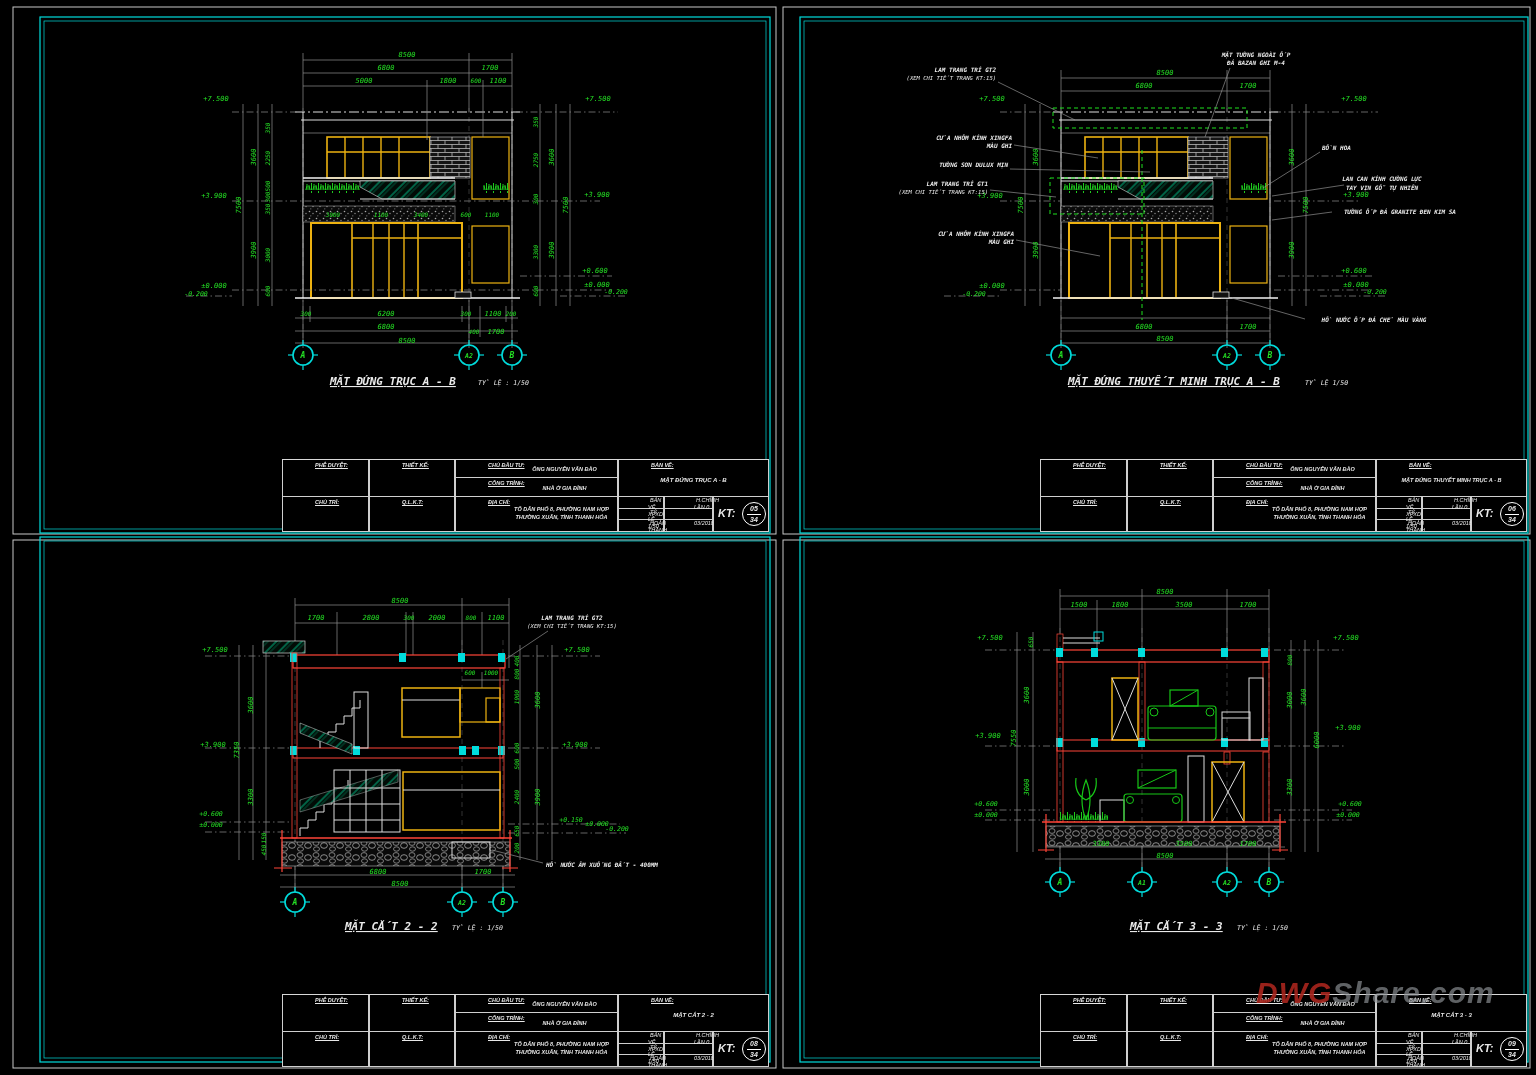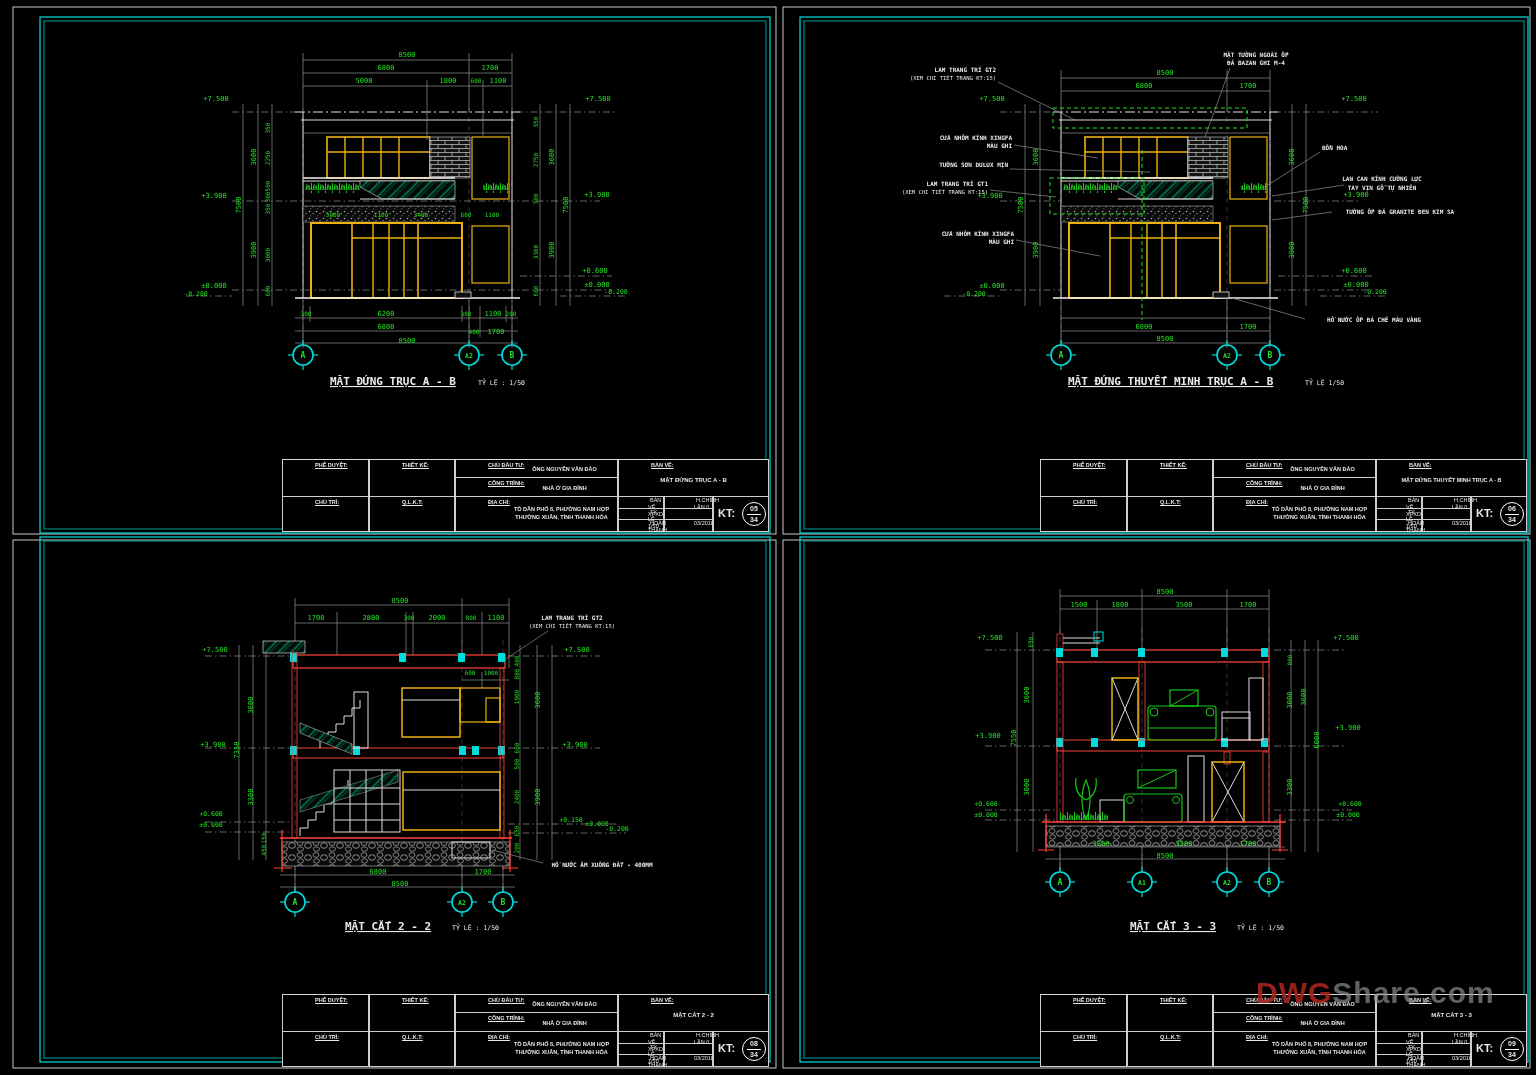--- a/index.html
+++ b/index.html
@@ -1,17 +1,17 @@
 <!DOCTYPE html>
 <html><head>
 <meta charset="utf-8">
 <style>
   html,body{margin:0;padding:0;background:#000;}
   .canvas{position:relative;width:1536px;height:1075px;background:#000;overflow:hidden;
-          font-family:"Liberation Sans",sans-serif;}
+          font-family:"Liberation Sans",sans-serif;font-style:italic;}
   svg{position:absolute;left:0;top:0;}
   svg text{font-family:"DejaVu Sans Mono",monospace;}
   .ln{stroke:#8f8f8f;stroke-width:.7;fill:none}
   .lnd{stroke:#8f8f8f;stroke-width:.7;fill:none;stroke-dasharray:7 3 1.5 3}
   .lnw{stroke:#dcdcdc;stroke-width:1;fill:none}
   .lnw2{stroke:#f2f2f2;stroke-width:1.3;fill:none}
   .lng{stroke:#555;stroke-width:.6;fill:none;stroke-dasharray:5 4}
   .gdash{stroke:#1ee01e;stroke-width:1;fill:none;stroke-dasharray:4 3}
   .yel{stroke:#edb211;fill:none}
   .red{stroke:#ff4538;fill:none}

